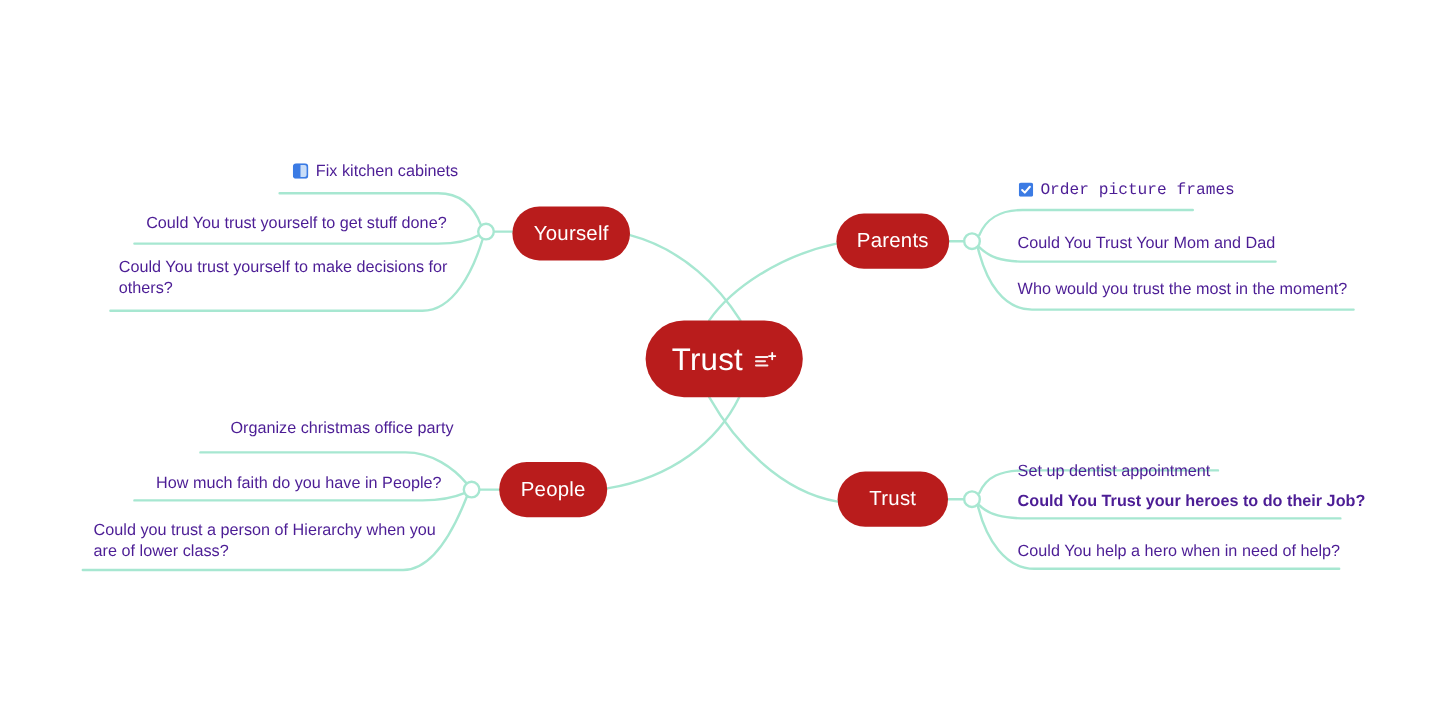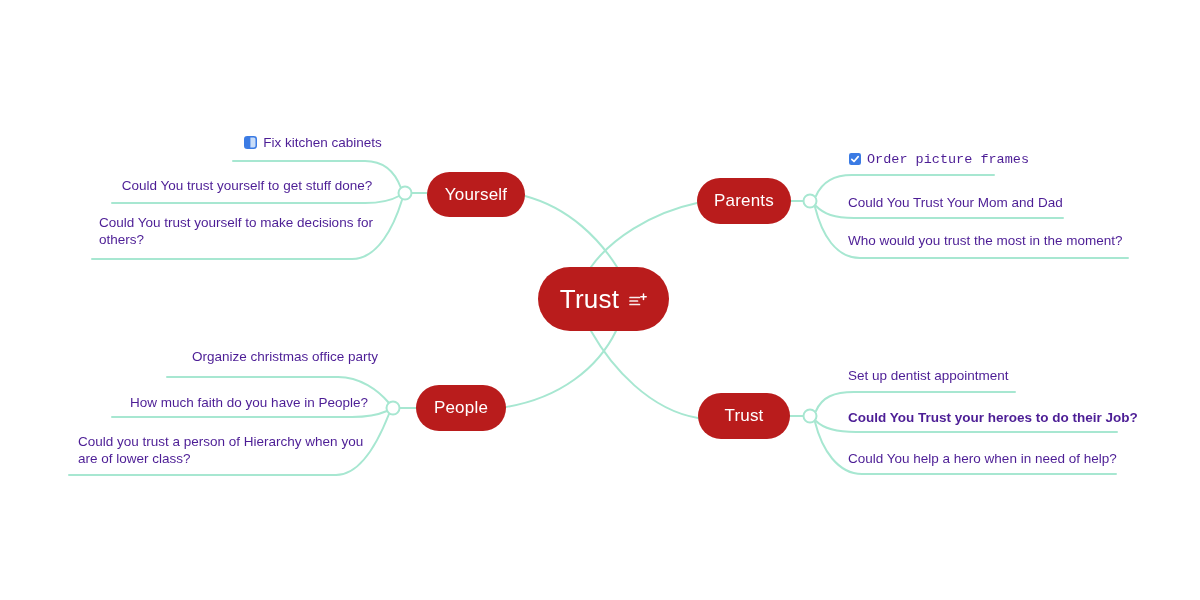--- a/index.html
+++ b/index.html
@@ -39,21 +39,21 @@
   .icon-chip{display:inline-block;vertical-align:-2px;margin-right:6px;}
   .l-y1{left:233px;top:134px;width:160px;}
   .l-y2{left:102px;top:177px;width:290px;}
   .l-y3{left:99px;top:214px;width:290px;}
   .l-pa1{left:849px;top:151px;font-family:Liberation Mono, monospace;}
   .l-pa2{left:848px;top:194px;}
   .l-pa3{left:848px;top:232px;}
   .l-pe1{left:167px;top:348px;width:236px;}
   .l-pe2{left:112px;top:394px;width:274px;}
   .l-pe3{left:78px;top:433px;width:290px;}
-  .l-h1{left:848px;top:367px;}
+  .l-h1{left:848px;top:384px;}
   .l-h2{left:848px;top:409px;font-weight:bold;}
   .l-h3{left:848px;top:450px;}
 </style>
 </head>
 <body>
 
 <div class="canvas">
 
   <svg class="edges" viewBox="0 0 1200 600">
 

